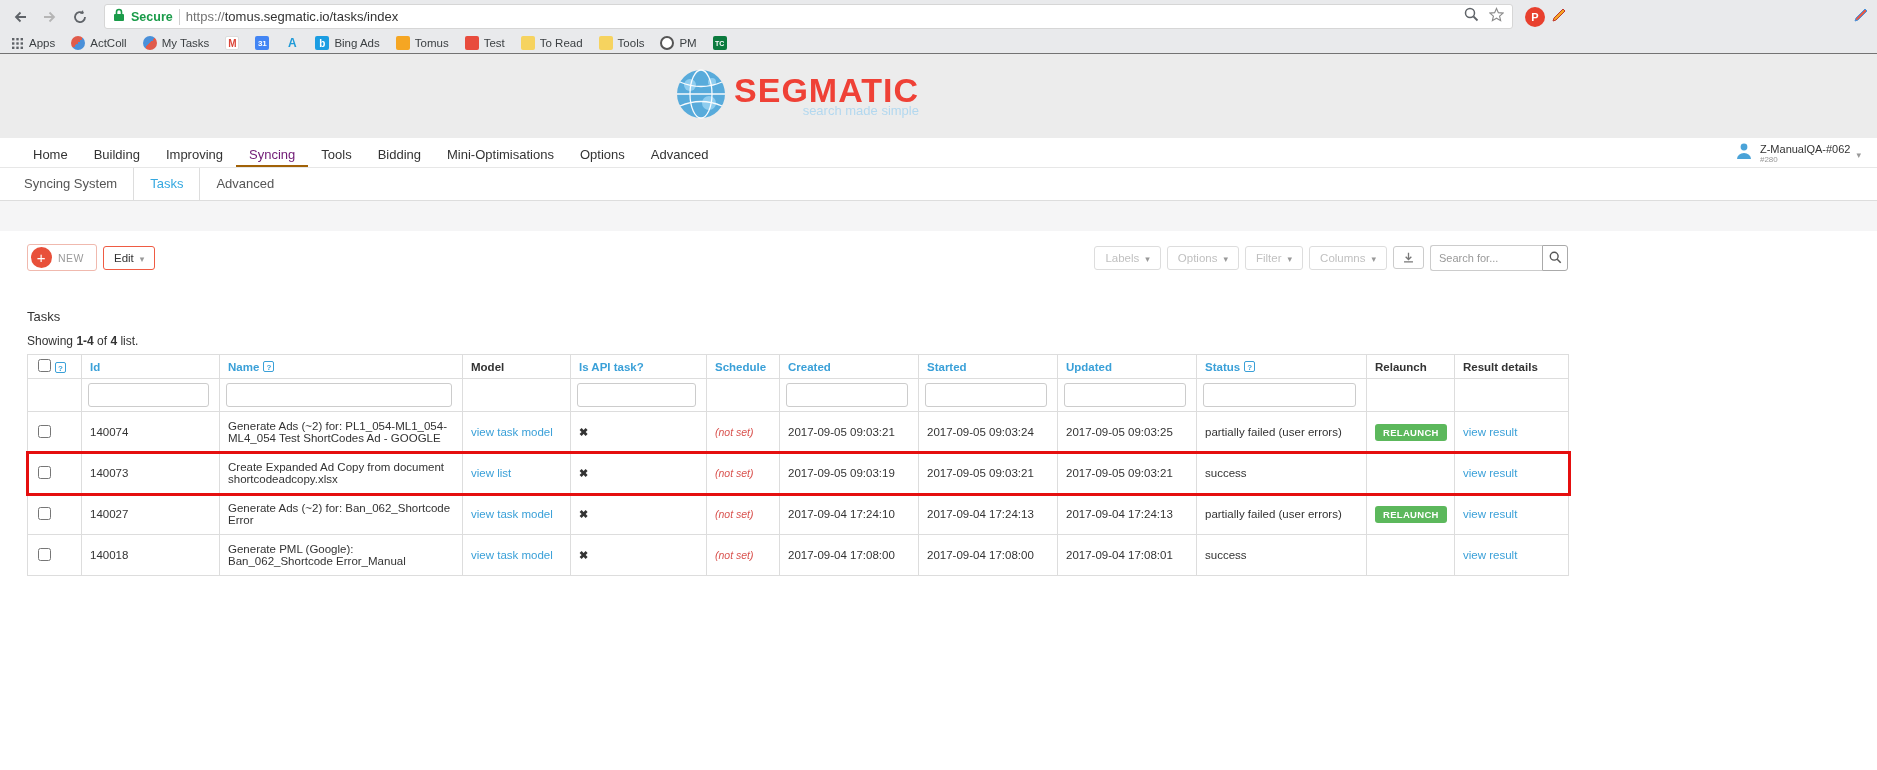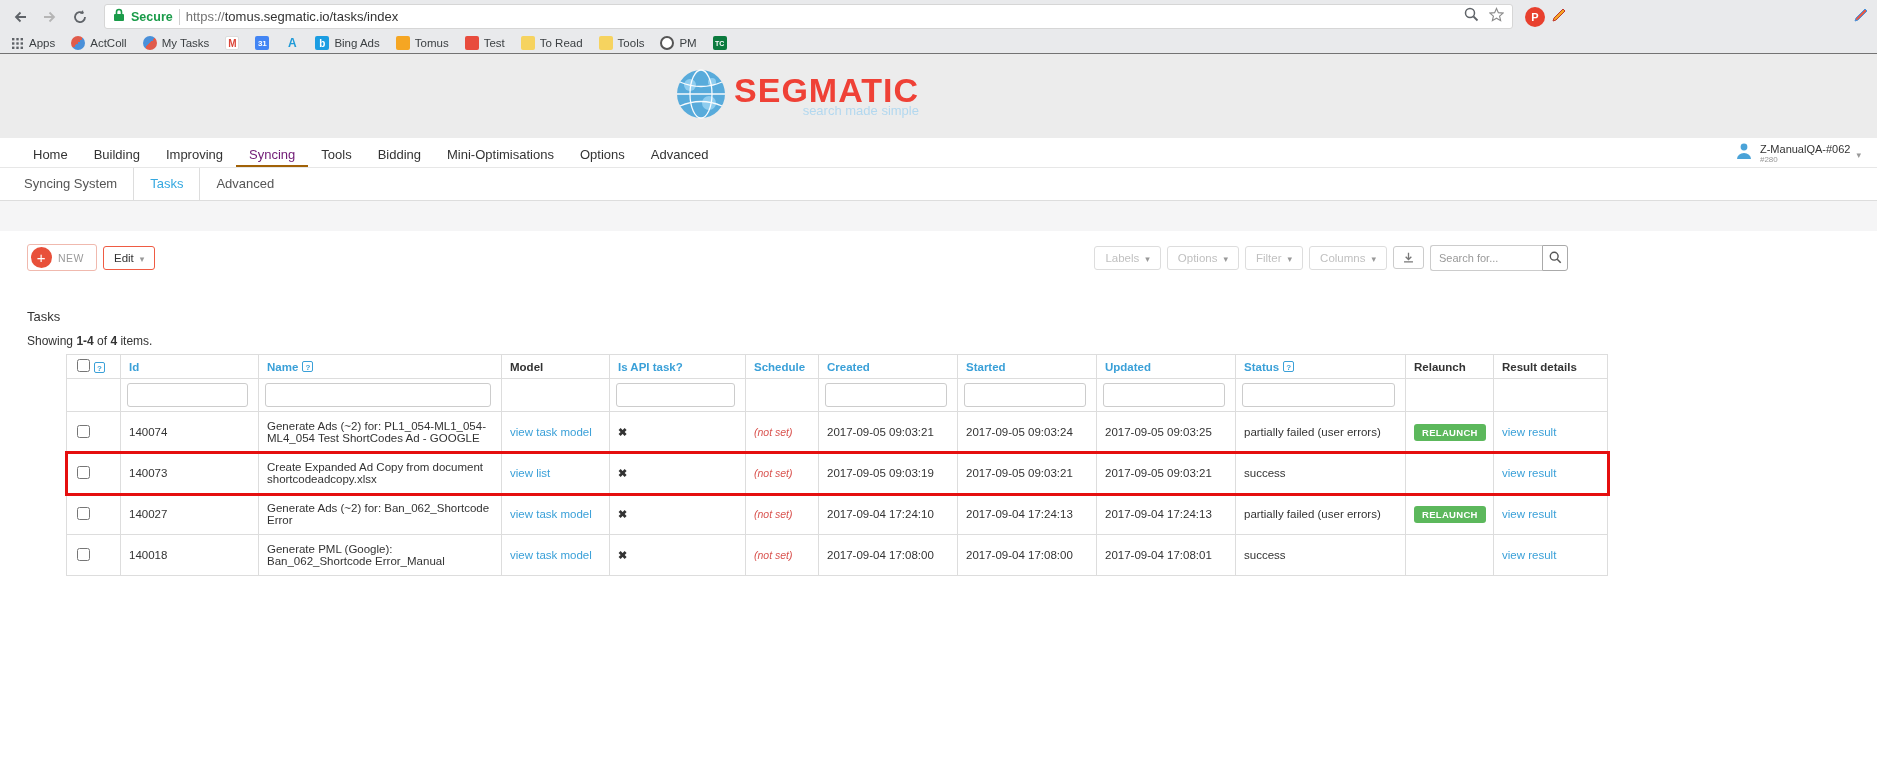--- a/index.html
+++ b/index.html
@@ -74,21 +74,21 @@
   .search-group { display:flex; align-items:center; }
   .search-input { height:26px; width:112px; border:1px solid #ccc; border-radius:3px 0 0 3px; border-right:none;
                   font-size:11px; padding:0 8px; font-family:"Liberation Sans", sans-serif; color:#333; }
   .search-input::placeholder { color:#999; }
   .search-btn { height:26px; width:26px; background:#fff; border:1px solid #aaa; border-radius:0 3px 3px 0;
                 display:flex; align-items:center; justify-content:center; cursor:pointer; }
 
   
   .tasks-title { margin-top:38px; font-size:13px; color:#333; }
   .summary { margin:10px 0 6px; font-size:12px; color:#333; }
-  table { border-collapse:collapse; width:1541px; table-layout:fixed; background:#fff;margin-left:39px; }
+  table { border-collapse:collapse; width:1541px; table-layout:fixed; background:#fff; }
   th, td { border:1px solid #ddd; font-size:11.5px; text-align:left; vertical-align:middle; }
   th { padding:4px 8px; color:#333; font-weight:bold; }
   .th-link { color:#3aa0d8; text-decoration:none; cursor:pointer; }
   .help-icon { display:inline-block; margin-left:4px; border:1px solid #3aa0d8; color:#3aa0d8; border-radius:2px;
                font-size:8px; width:11px; height:11px; text-align:center; line-height:11px; vertical-align:1px; }
   .help-icon::after { content:"?"; }
   .filter-row td { padding:4px 6px; }
   .filter-input { width:calc(100% - 4px); height:24px; border:1px solid #ccc; border-radius:3px; padding:0 6px;
                   font-size:11px; font-family:"Liberation Sans", sans-serif; }
   tbody td { padding:8px 8px; color:#333; }
@@ -328,21 +328,21 @@
             <svg width="13" height="13" viewBox="0 0 15 15">
                 <circle cx="6" cy="6" r="4.5" stroke="#555" stroke-width="1.6" fill="none"></circle>
                 <line x1="9.5" y1="9.5" x2="13.5" y2="13.5" stroke="#555" stroke-width="1.8"></line>
               </svg>
           </button>
         </span>
       </div>
     </div>
 
     <div class="tasks-title">Tasks</div>
-    <div class="summary"><span>Showing </span><b>1-4</b><span> of </span><b>4</b><span> items.</span></div>
+    <div class="summary"><span>Showing </span><b>1-4</b><span> of </span><b>4</b><span> list.</span></div>
 
     <table>
       <colgroup>
         <col style="width:54px">
           <col style="width:138px">
           <col style="width:243px">
           <col style="width:108px">
         <col style="width:136px">
           <col style="width:73px">
           <col style="width:139px">

